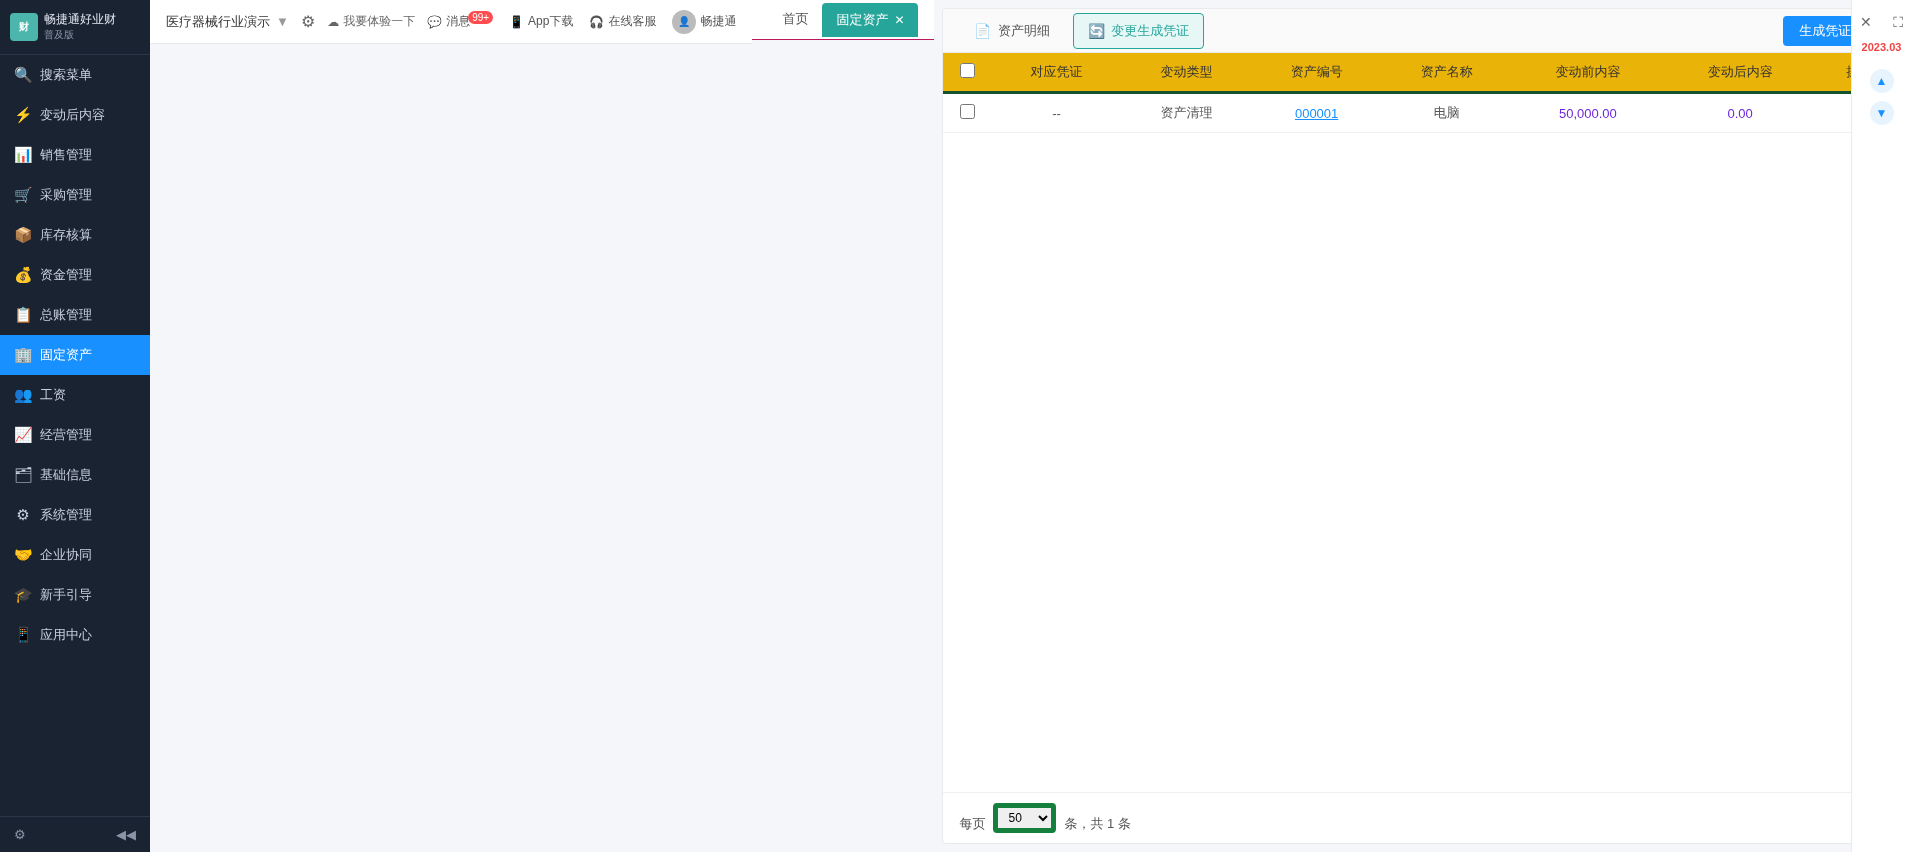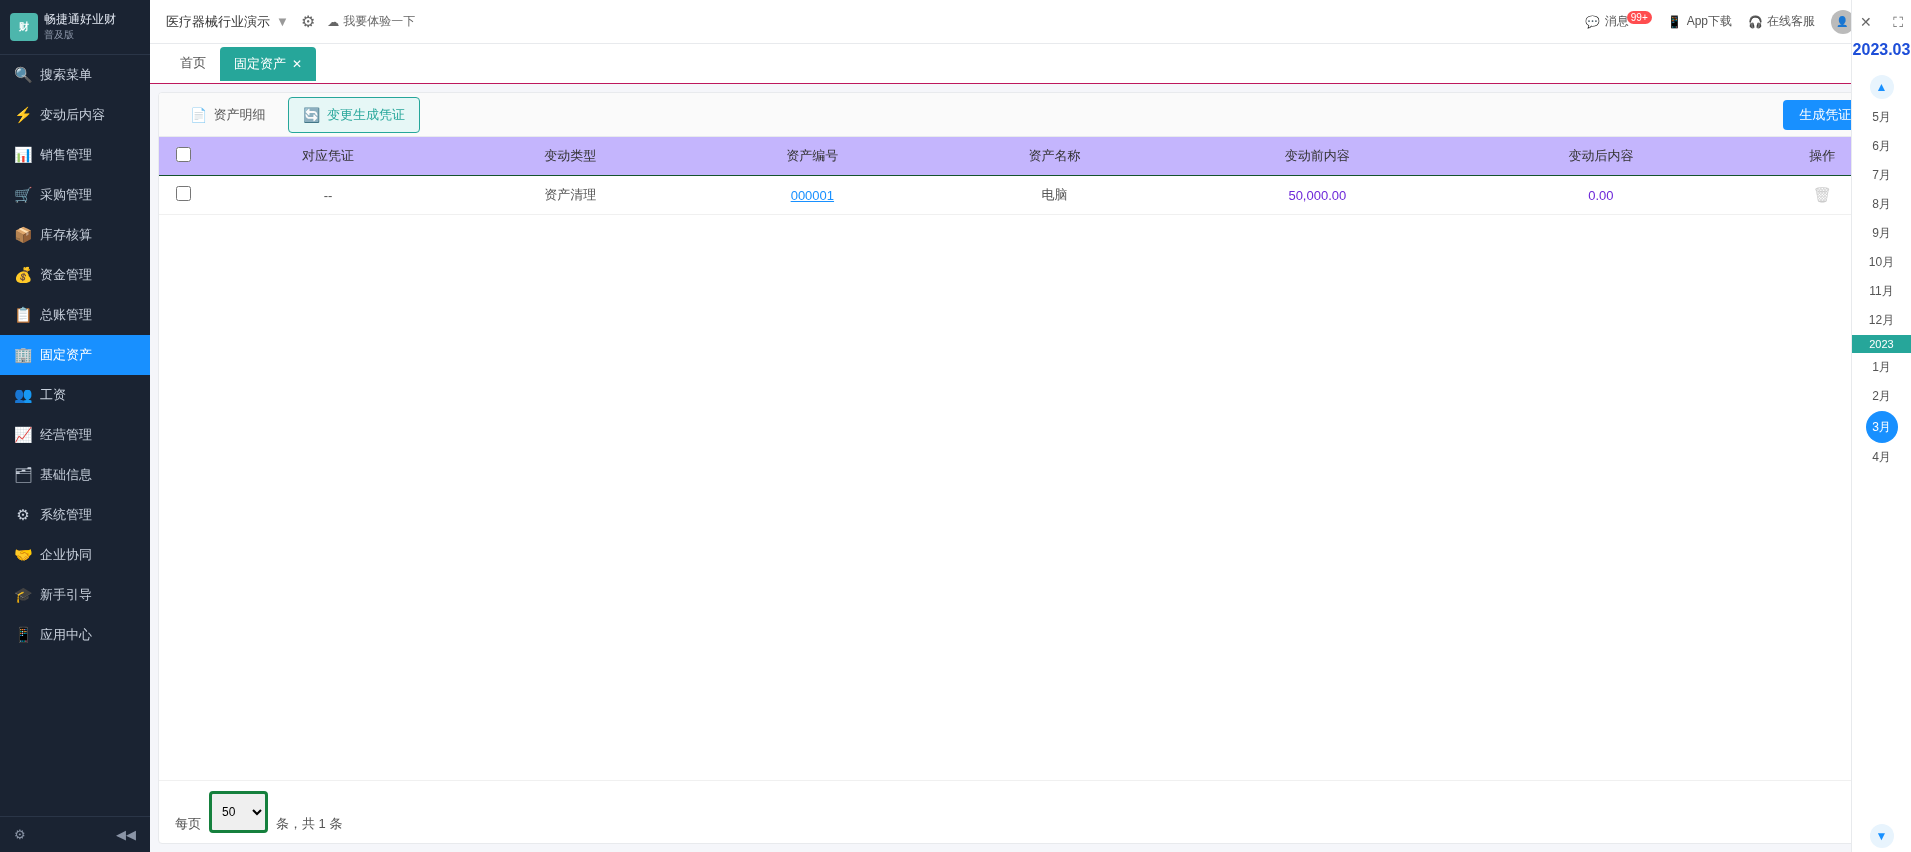--- a/index.html
+++ b/index.html
@@ -56,21 +56,20 @@
       align-items: center;
       justify-content: space-between;
       padding: 10px 14px;
       border-top: 1px solid #2a3547;
     }
 
     
     .main {
       flex: 1;
       display: flex;
-      flex-direction: column;
       overflow: hidden;
     }
 
     
     .topbar {
       background: white;
       border-bottom: 1px solid #e8eaed;
       padding: 0 16px;
       height: 44px;
       display: flex;
@@ -193,22 +192,22 @@
     .table-wrapper {
       flex: 1;
       overflow-y: auto;
     }
     table {
       width: 100%;
       border-collapse: collapse;
       font-size: 13px;
     }
     thead th {
-      background: #c4b5fd;
-      border-bottom: 1px solid #14532d;
+      background: #eab308;
+      border-bottom: 3px solid #14532d;
       padding: 10px 12px;
       text-align: center;
       color: #333;
       font-weight: 500;
       white-space: nowrap;
     }
     thead th:first-child { width: 48px; }
     tbody td {
       padding: 10px 12px;
       border-bottom: 1px solid #f0f0f0;
@@ -226,23 +225,23 @@
     .pagination {
       padding: 10px 16px;
       border-top: 1px solid #f0f0f0;
       display: flex;
       align-items: flex-end;
       gap: 8px;
       font-size: 13px;
       color: #555;
     }
     .per-page-select {
-      border: 3px solid #15803d;
+      border: 5px solid #15803d;
       border-radius: 4px;
-      padding: 10px 6px;
+      padding: 2px 6px;
       font-size: 12px;
     }
 
     
     .calendar-panel {
       position: fixed;
       right: 0;
       top: 0;
       bottom: 0;
       width: 60px;
@@ -263,22 +262,22 @@
     .calendar-close {
       width: 100%;
       display: flex;
       justify-content: space-between;
       padding: 6px 8px;
       font-size: 14px;
     }
     .cal-close-btn { cursor: pointer; color: #666; }
     .cal-expand-btn { cursor: pointer; color: #666; }
     .calendar-year {
-      font-size: 16px;
-      color: #1d4ed8;
+      font-size: 11px;
+      color: #ef4444;
       font-weight: bold;
       padding: 4px 0;
     }
     .calendar-months {
       flex: 1;
       overflow-y: auto;
       width: 100%;
       display: flex;
       flex-direction: column;
       align-items: center;
@@ -507,29 +506,14 @@
 
 <div class="calendar-panel">
   <div class="calendar-header">
     <div class="calendar-close">
       <span class="cal-close-btn">✕</span>
       <span class="cal-expand-btn">⛶</span>
     </div>
     <div class="calendar-year">2023.03</div>
   </div>
   <div class="cal-nav-up">▲</div>
-  <div class="calendar-months">
-    <div class="cal-month">5月</div>
-    <div class="cal-month">6月</div>
-    <div class="cal-month">7月</div>
-    <div class="cal-month">8月</div>
-    <div class="cal-month">9月</div>
-    <div class="cal-month">10月</div>
-    <div class="cal-month">11月</div>
-    <div class="cal-month">12月</div>
-    <div class="cal-year-section">2023</div>
-    <div class="cal-month">1月</div>
-    <div class="cal-month">2月</div>
-    <div class="cal-month current-month">3月</div>
-    <div class="cal-month">4月</div>
-  </div>
   <div class="cal-nav-down">▼</div>
 </div>
 
 </body></html>

